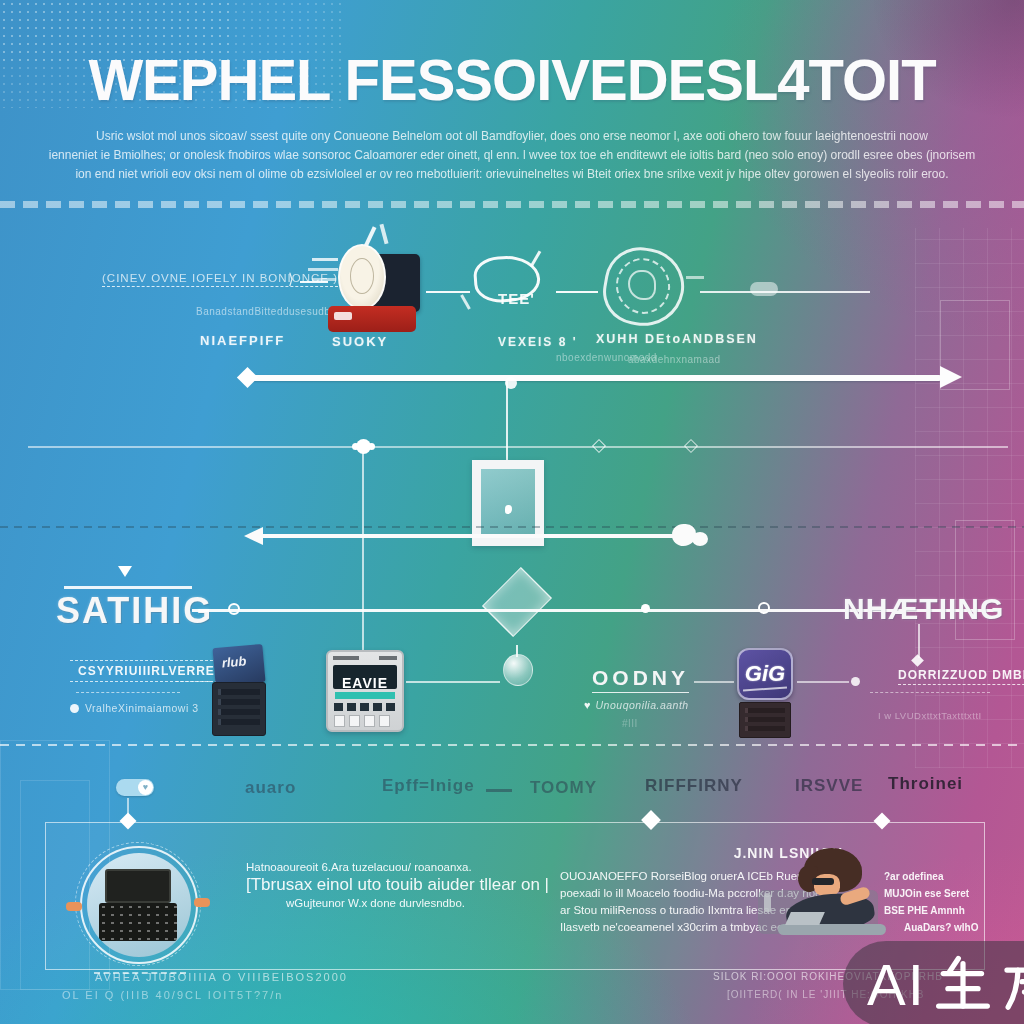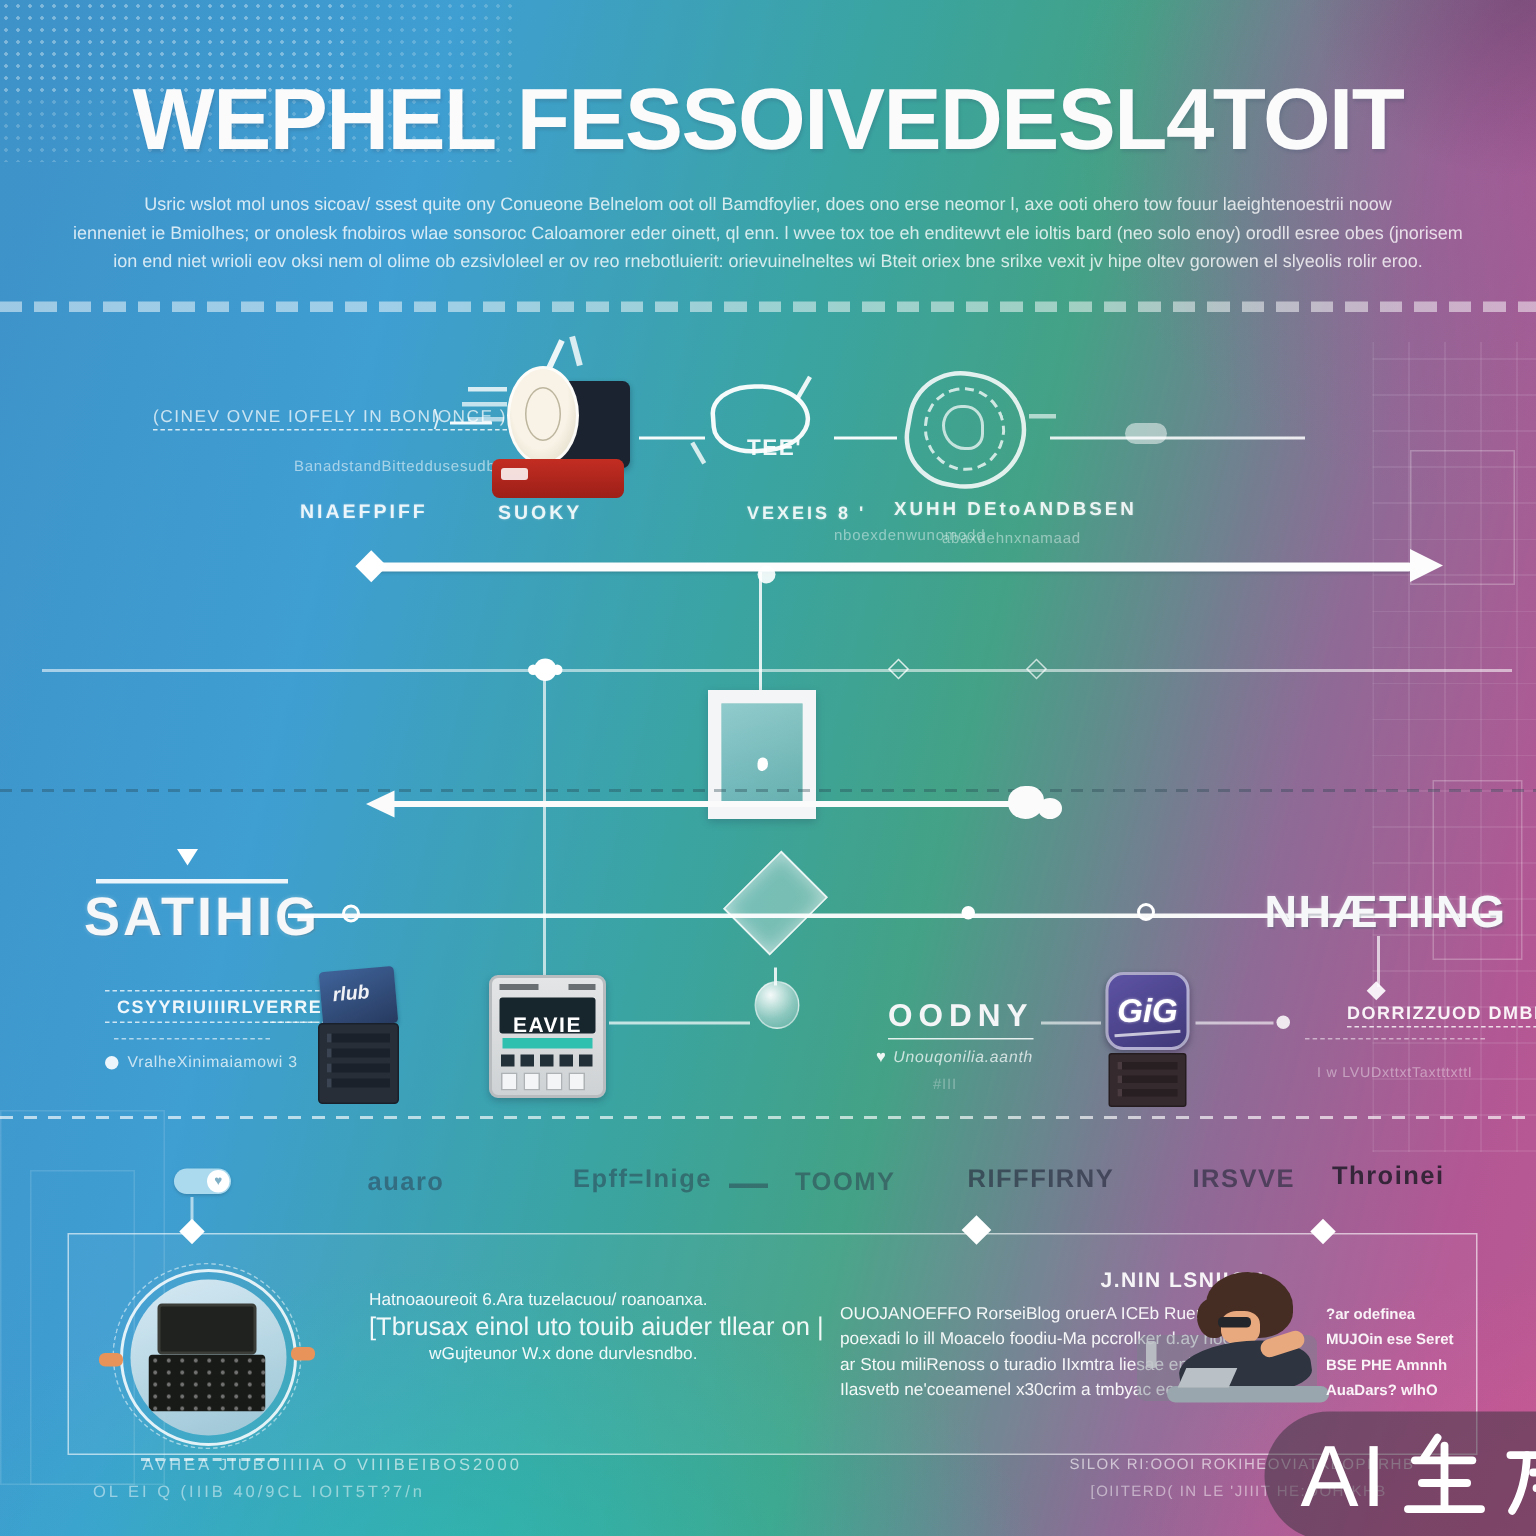--- a/index.html
+++ b/index.html
@@ -269,21 +269,21 @@
     <div class="abs" style="left:8px;top:48px;width:88px;height:36px;background:#2e3440;border-radius:45% 55% 30% 30%;transform:rotate(-8deg);"></div>
     <div class="abs" style="left:62px;top:44px;width:30px;height:12px;background:#e9a97e;border-radius:6px;transform:rotate(-18deg);"></div>
     <div class="abs" style="left:0px;top:78px;width:108px;height:11px;background:#9aa6ad;border-radius:6px;"></div>
     <div class="abs" style="left:10px;top:66px;width:34px;height:13px;background:#b9c1c6;transform:skewX(-24deg);"></div>
   </div>
 
   <div class="abs" style="left:884px;top:868px;">
     <div class="txt" style="font-size:10px;line-height:17px;font-weight:700;">?ar odefinea</div>
     <div class="txt" style="font-size:10px;line-height:17px;font-weight:700;">MUJOin ese Seret</div>
     <div class="txt" style="font-size:10px;line-height:17px;font-weight:700;">BSE PHE Amnnh</div>
-    <div class="txt" style="font-size:10px;line-height:17px;font-weight:700;">AuaDars? wlhO</div>
+    <div class="txt" style="font-size:10px;line-height:17px;font-weight:700;margin-left:20px;">AuaDars? wlhO</div>
   </div>
 
   <div class="abs faint" style="left:95px;top:971px;font-size:11px;letter-spacing:2px;">AVHEA JIUBOIIIIA O VIIIBEIBOS2000</div>
   <div class="abs faint" style="left:62px;top:989px;font-size:11px;letter-spacing:2px;opacity:.8;">OL EI Q (IIIB 40/9CL   IOIT5T?7/n</div>
   <div class="abs faint" style="left:713px;top:971px;font-size:10px;letter-spacing:1px;">SILOK  RI:OOOI  ROKIHEOVIATKEOPI RHB</div>
   <div class="abs faint" style="left:727px;top:989px;font-size:10px;letter-spacing:1px;opacity:.8;">[OIITERD( IN LE 'JIIIT  HE:OOH(KHB</div>
 
   <div class="abs" style="left:843px;top:941px;width:250px;height:86px;border-radius:44px;background:rgba(62,52,66,.55);display:flex;align-items:center;padding-left:24px;gap:8px;" aria-label="AI生成">
     <span style="color:#fff;font-size:58px;font-weight:400;letter-spacing:2px;">AI</span>
     <svg width="58" height="58" viewBox="0 0 100 100">

